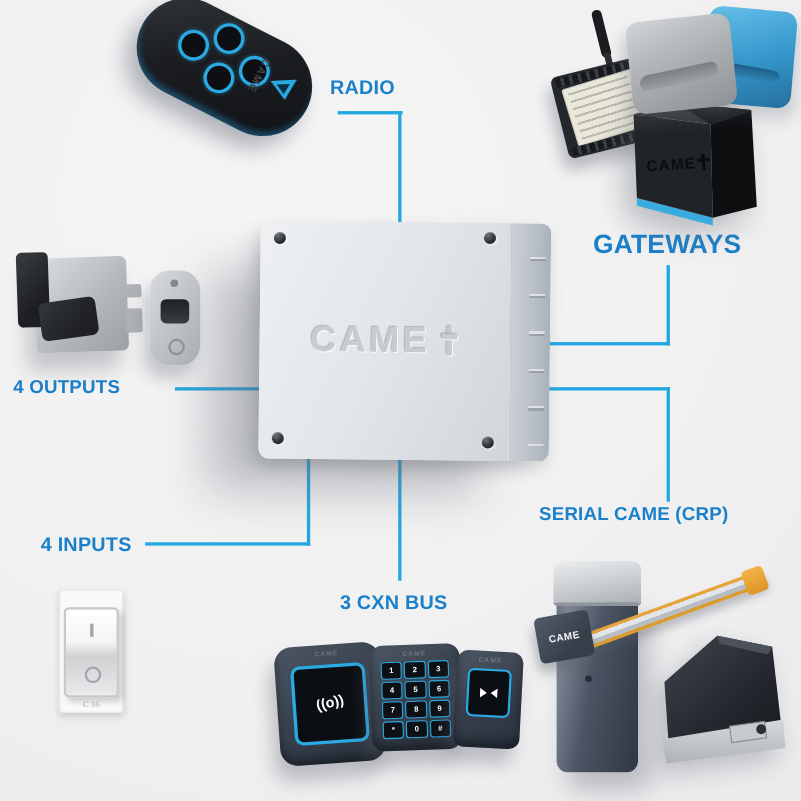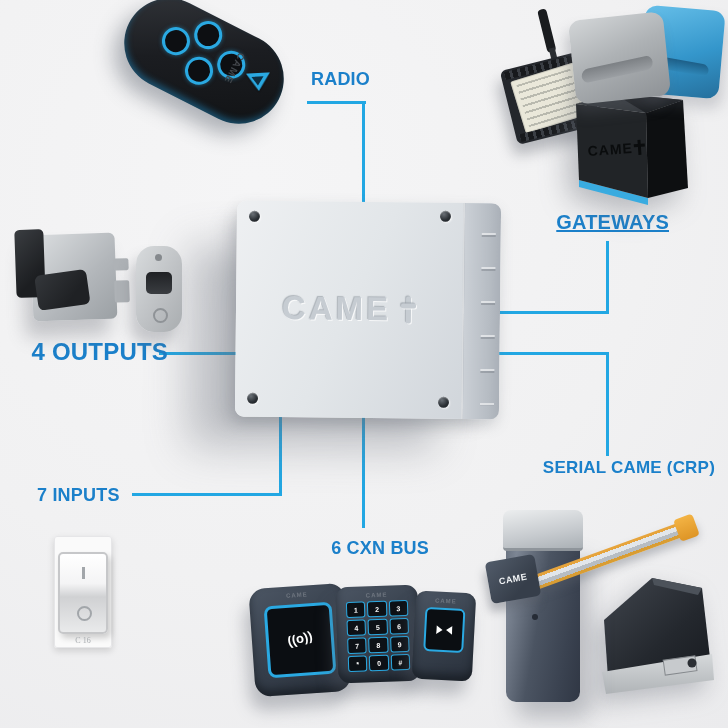--- a/index.html
+++ b/index.html
@@ -8,25 +8,25 @@
     background:radial-gradient(circle at 35% 25%, #f5f5f6 0%, #f1f1f2 55%, #ebebed 100%);
     font-family:"Liberation Sans", sans-serif;
   }
   
   .line{position:absolute;background:var(--connector-line,#22a7e3);}
   
   .lbl{
     position:absolute;color:var(--label-text,#1b80ca);
     font-weight:bold;letter-spacing:.2px;line-height:19px;
   }
-  .lbl.center{text-align:right;}
+  .lbl.center{text-align:left;}
   #lbl-radio{left:300px;top:70px;width:70px;font-size:18px;}
-  #lbl-gateways{left:539px;top:213px;width:130px;font-size:20px;text-decoration:underline;}
+  #lbl-gateways{left:539px;top:213px;width:130px;font-size:24px;}
   #lbl-serial{left:490px;top:458px;width:225px;font-size:17px;}
-  #lbl-outputs{left:12px;top:342px;width:156px;font-size:24px;}
+  #lbl-outputs{left:12px;top:342px;width:156px;font-size:17px;}
   #lbl-inputs{left:37px;top:486px;width:100px;font-size:18px;}
   #lbl-bus{left:309px;top:539px;width:120px;font-size:18px;}
   
   #hub{
     position:absolute;left:236px;top:202px;width:262px;height:216px;
     transform:rotate(.6deg);border-radius:9px;
     background:linear-gradient(115deg,#eef0f2 0%,#e2e6e9 45%,#cdd2d8 100%);
     box-shadow:-55px 38px 42px -8px rgba(104,110,120,.38),
                -16px 12px 18px -6px rgba(104,110,120,.22),
                0 6px 14px rgba(100,106,116,.25);
@@ -260,22 +260,22 @@
   <div class="line" style="left:362px;top:416px;width:3px;height:112px;"></div>
 
   <div id="lbl-radio" class="lbl center">RADIO</div>
   <div id="lbl-gateways" class="lbl center">GATEWAYS</div>
   <div id="lbl-serial" class="lbl center">
     <div>SERIAL CAME (CRP)</div>
   </div>
   <div id="lbl-outputs" class="lbl center">
     <div>4 OUTPUTS</div>
   </div>
-  <div id="lbl-inputs" class="lbl">7 INPUTS</div>
-  <div id="lbl-bus" class="lbl center">6 CXN BUS</div>
+  <div id="lbl-inputs" class="lbl">4 INPUTS</div>
+  <div id="lbl-bus" class="lbl center">3 CXN BUS</div>
 
   <div id="hub">
     <div class="face"></div>
     <div class="strip">
       <div class="ribs"></div>
     </div>
     <div class="screw" style="left:12px;top:10px;"></div>
     <div class="screw" style="left:203px;top:8px;"></div>
     <div class="screw" style="left:12px;top:192px;"></div>
     <div class="screw" style="left:203px;top:194px;"></div>

